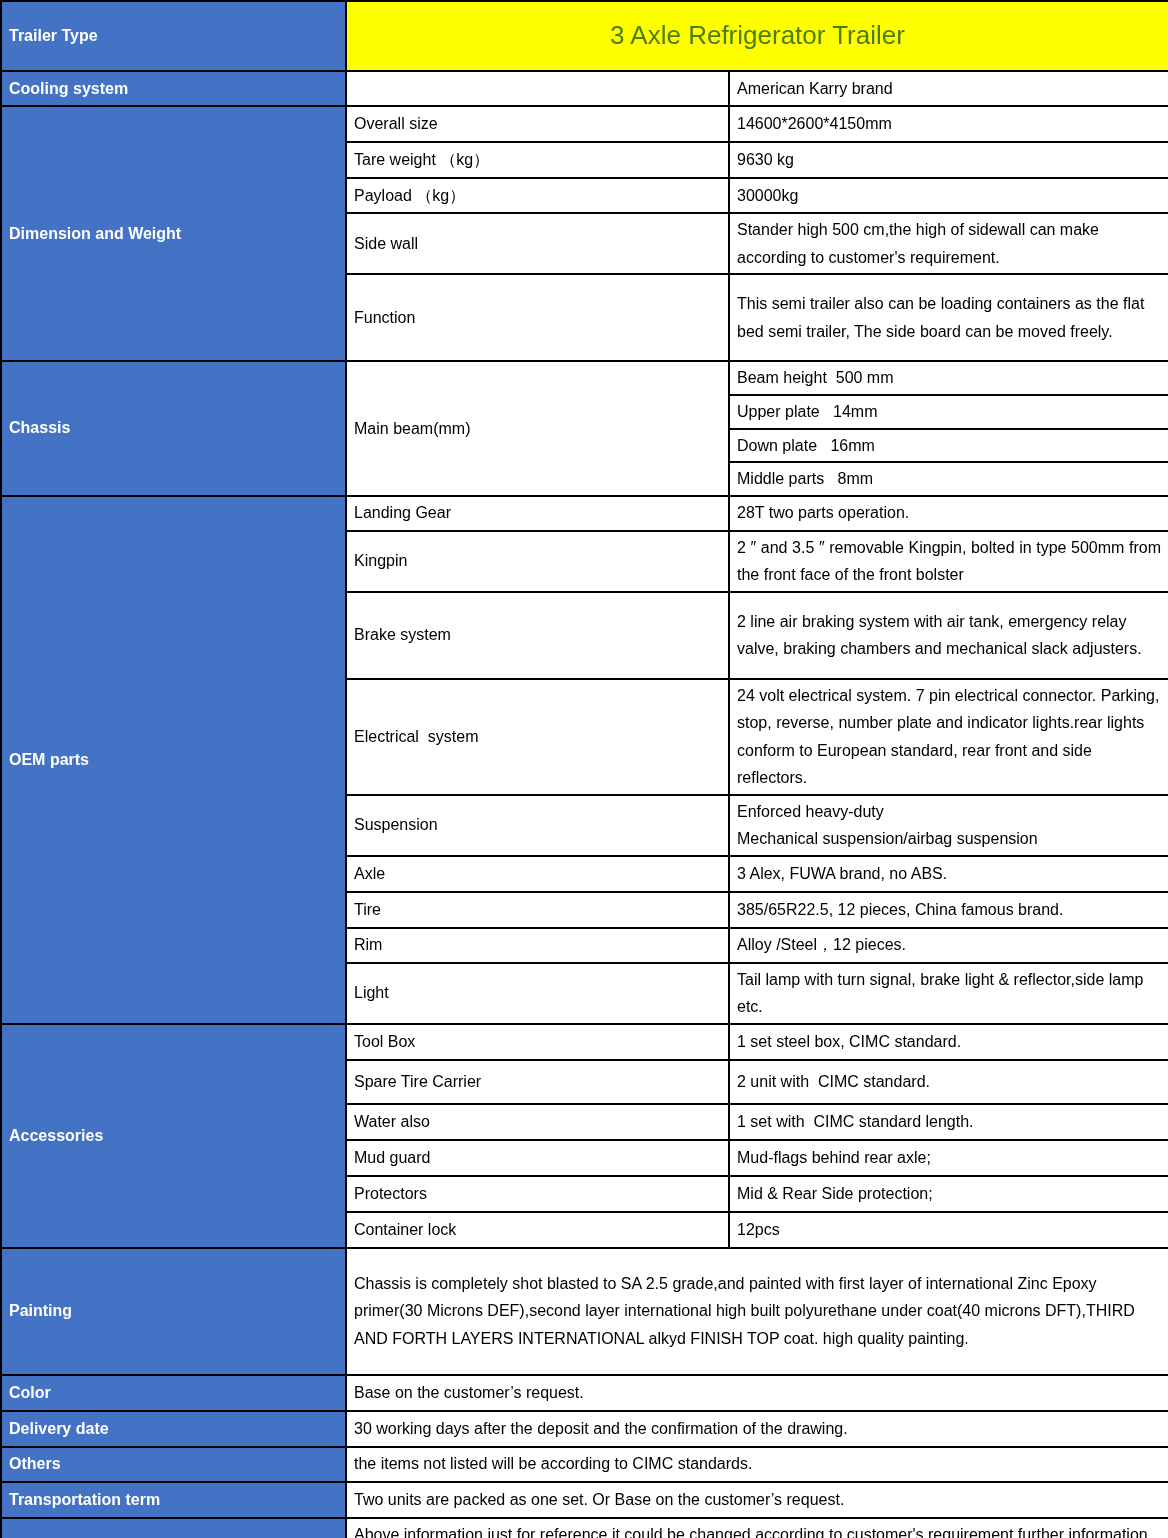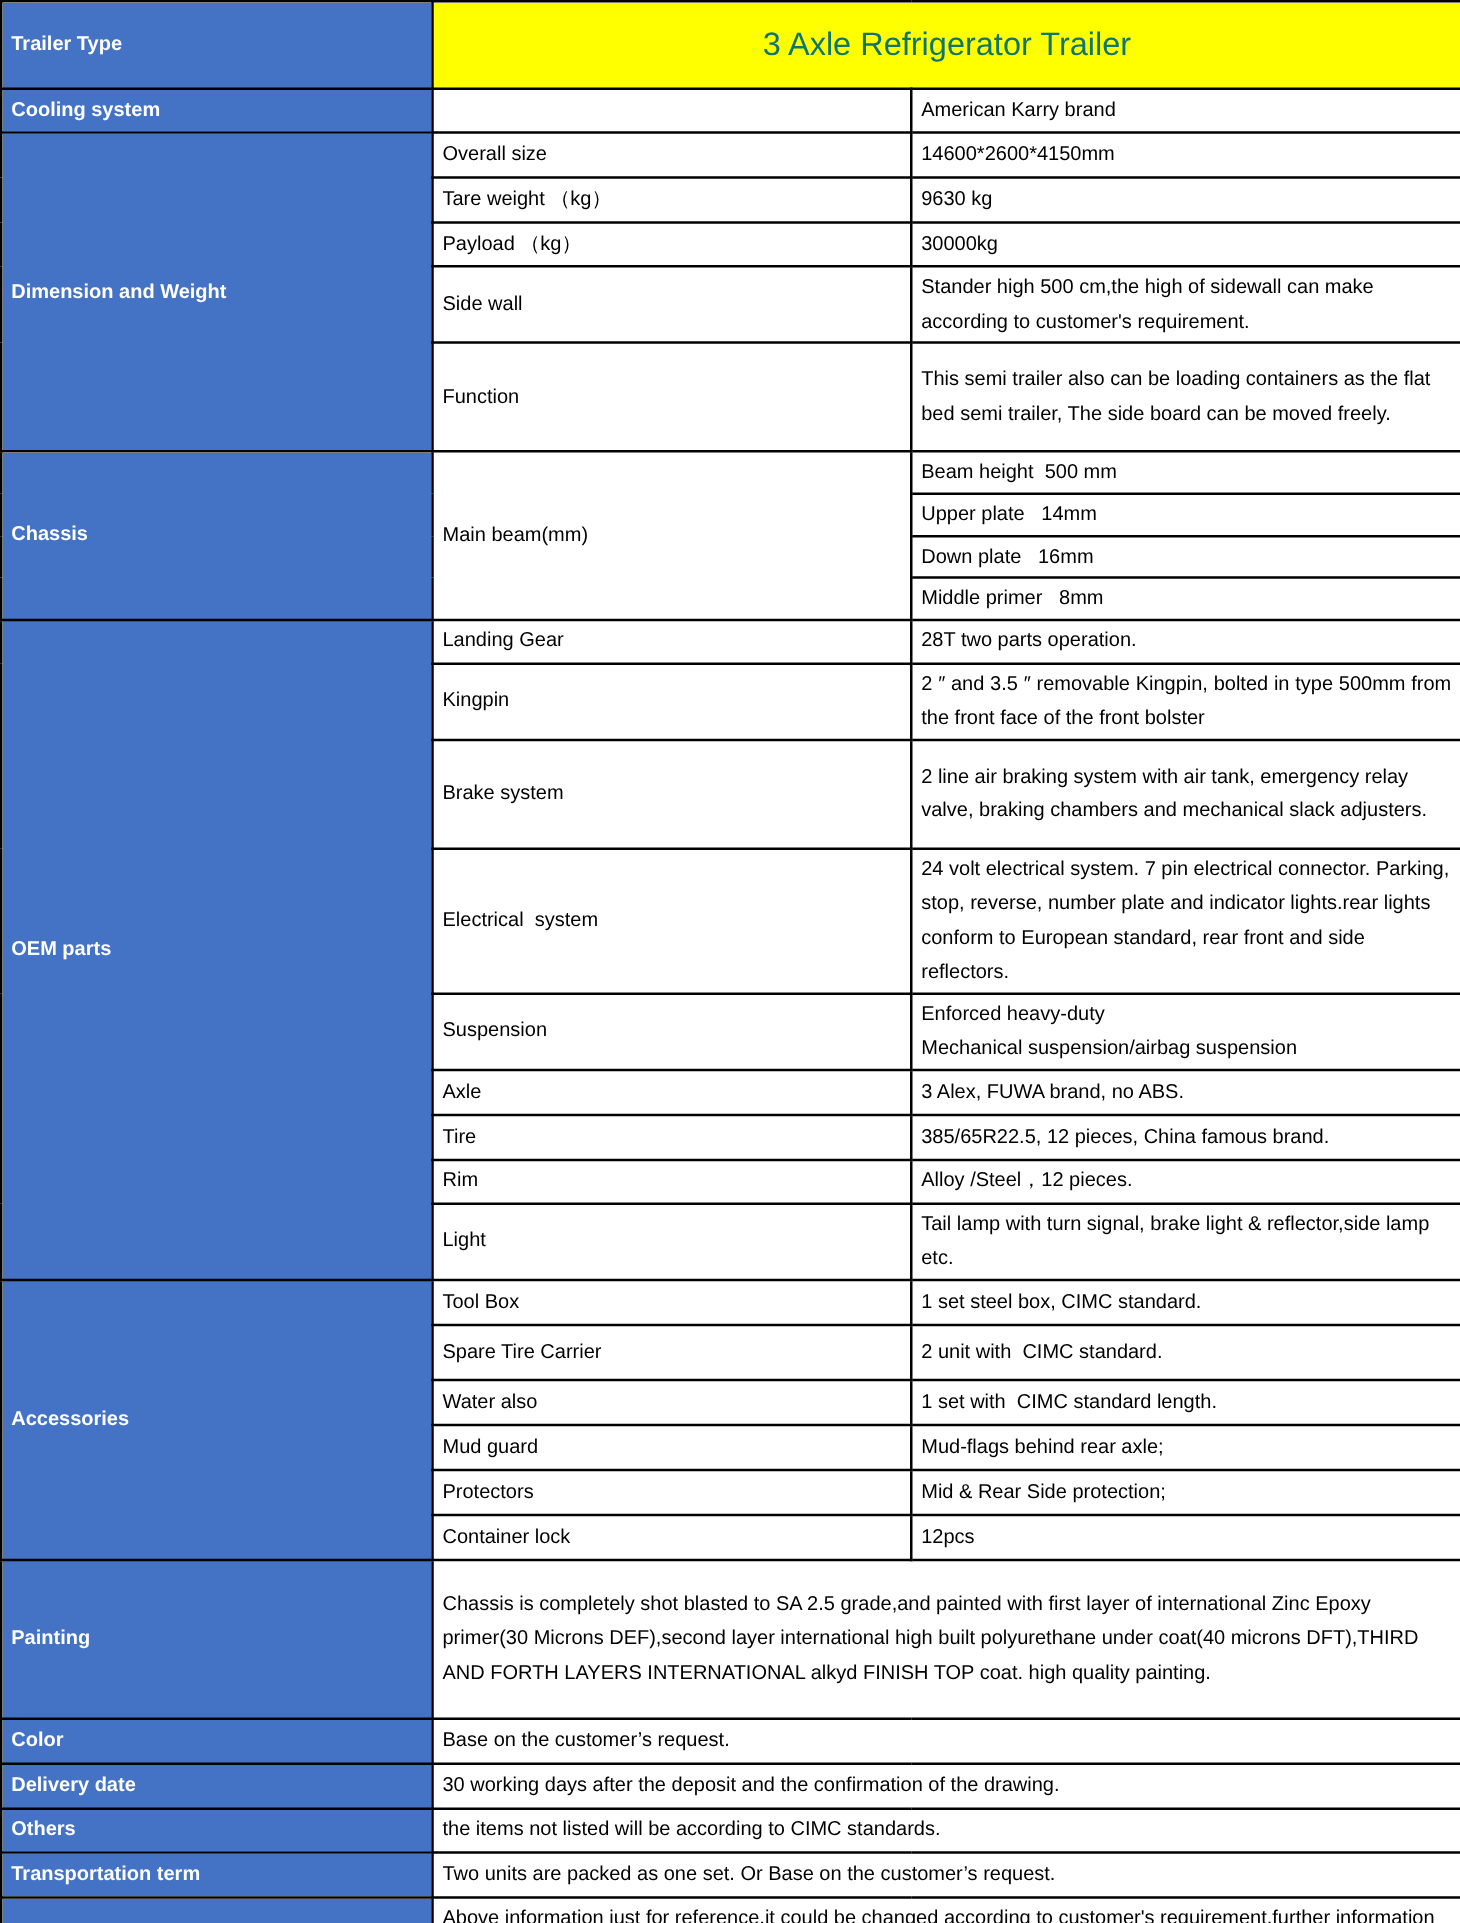--- a/index.html
+++ b/index.html
@@ -28,21 +28,21 @@
   }
   td.blue {
     background: #4472C4;
     color: #ffffff;
     font-weight: bold;
     line-height: 1.25;
     margin-left: 21px;
   }
   td.yellow {
     background: #FFFF00;
-    color: #0f766e;
+    color: #4d7c0f;
     text-align: center;
     font-size: 26px;
     line-height: 1.2;
   }
   td.mid, td.val { background: #ffffff; }
   td.just {
     text-align: justify;
     white-space: normal;
   }
 </style>
@@ -95,21 +95,21 @@
       <td class="mid" rowspan="4">Main beam(mm)</td>
       <td class="val">Beam height  500 mm</td>
     </tr>
     <tr style="height:30px">
       <td class="val">Upper plate   14mm</td>
     </tr>
     <tr style="height:29px">
       <td class="val">Down plate   16mm</td>
     </tr>
     <tr style="height:30px">
-      <td class="val">Middle primer   8mm</td>
+      <td class="val">Middle parts   8mm</td>
     </tr>
 
     <tr style="height:35px">
       <td class="blue" rowspan="9">OEM parts</td>
       <td class="mid">Landing Gear</td>
       <td class="val">28T two parts operation.</td>
     </tr>
     <tr style="height:55px">
       <td class="mid">Kingpin</td>
       <td class="val just">2 ″ and 3.5 ″ removable Kingpin, bolted in type 500mm from the front face of the front bolster</td>

